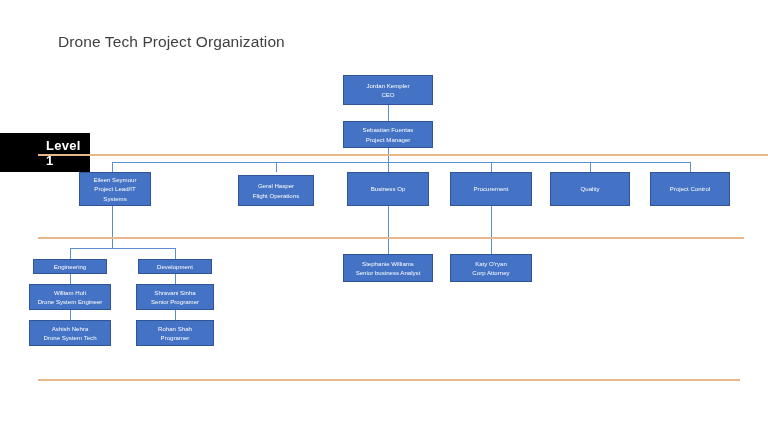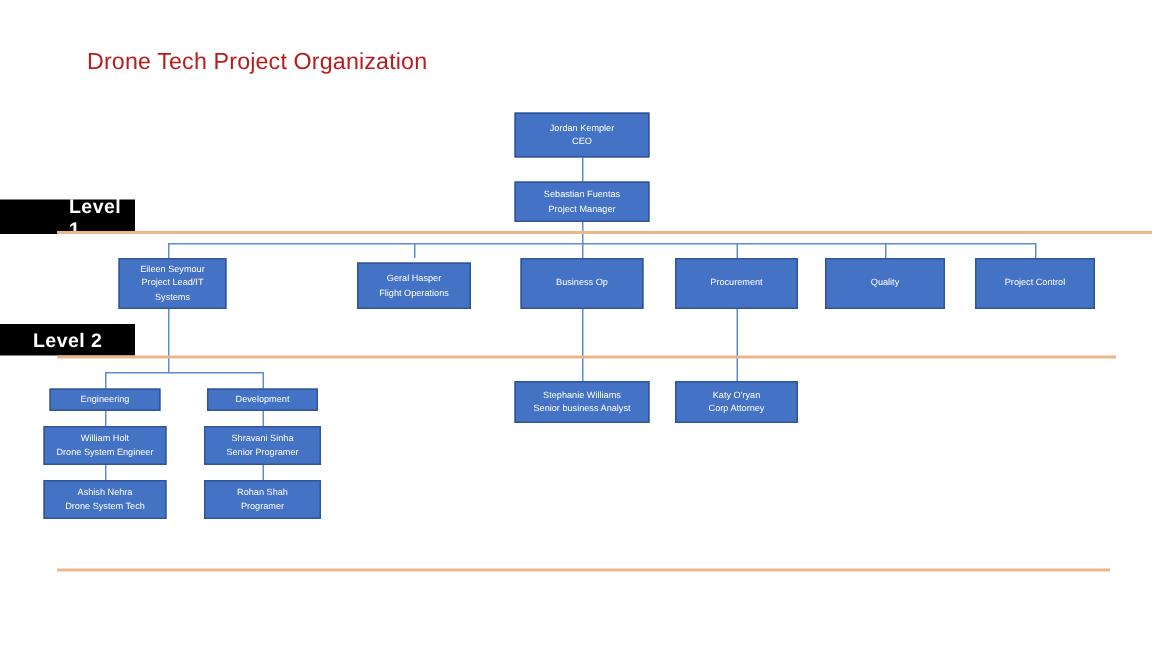--- a/index.html
+++ b/index.html
@@ -19,21 +19,21 @@
     background: #ffffff;
     overflow: hidden;
   }
 
   
   .chart-title {
     position: absolute;
     left: 58px;
     top: 33px;
     font-size: 15.5px;
-    color: #b91c1c;
+    color: #404040;
     letter-spacing: 0.1px;
     white-space: nowrap;
   }
 
   
   .level-banner {
     position: absolute;
     background: #000000;
     color: #ffffff;
     font-size: 13px;
@@ -106,28 +106,25 @@
   <div class="conn v" style="left:70px; top:274px; height:10px;"></div>
   <div class="conn v" style="left:70px; top:310px; height:10px;"></div>
 
   <div class="conn v" style="left:175px; top:274px; height:10px;"></div>
   <div class="conn v" style="left:175px; top:310px; height:10px;"></div>
 
   <div class="conn v" style="left:388px; top:206px; height:48px;"></div>
 
   <div class="conn v" style="left:491px; top:206px; height:48px;"></div>
 
-  <div class="level-banner" style="left:0px; top:133px; width:90px; height:23px;padding-left:46px;">
+  <div class="level-banner" style="left:0px; top:133px; width:90px; height:39px;padding-left:46px;">
     <span>Level 1</span>
   </div>
   <div class="rule" style="left:38px; top:154px; width:730px;"></div>
 
-  <div class="level-banner" style="left:0px; top:216px; width:90px; height:21px;">
-    <span>Level 2</span>
-  </div>
   <div class="rule" style="left:38px; top:237px; width:706px;"></div>
 
   <div class="rule" style="left:38px; top:379px; width:702px;"></div>
 
   <div class="node" style="left:343px; top:75px; width:90px; height:30px;">
     <span class="ln">Jordan Kempler</span>
     <span class="ln">CEO</span>
   </div>
 
   <div class="node" style="left:343px; top:121px; width:90px; height:27px;">

